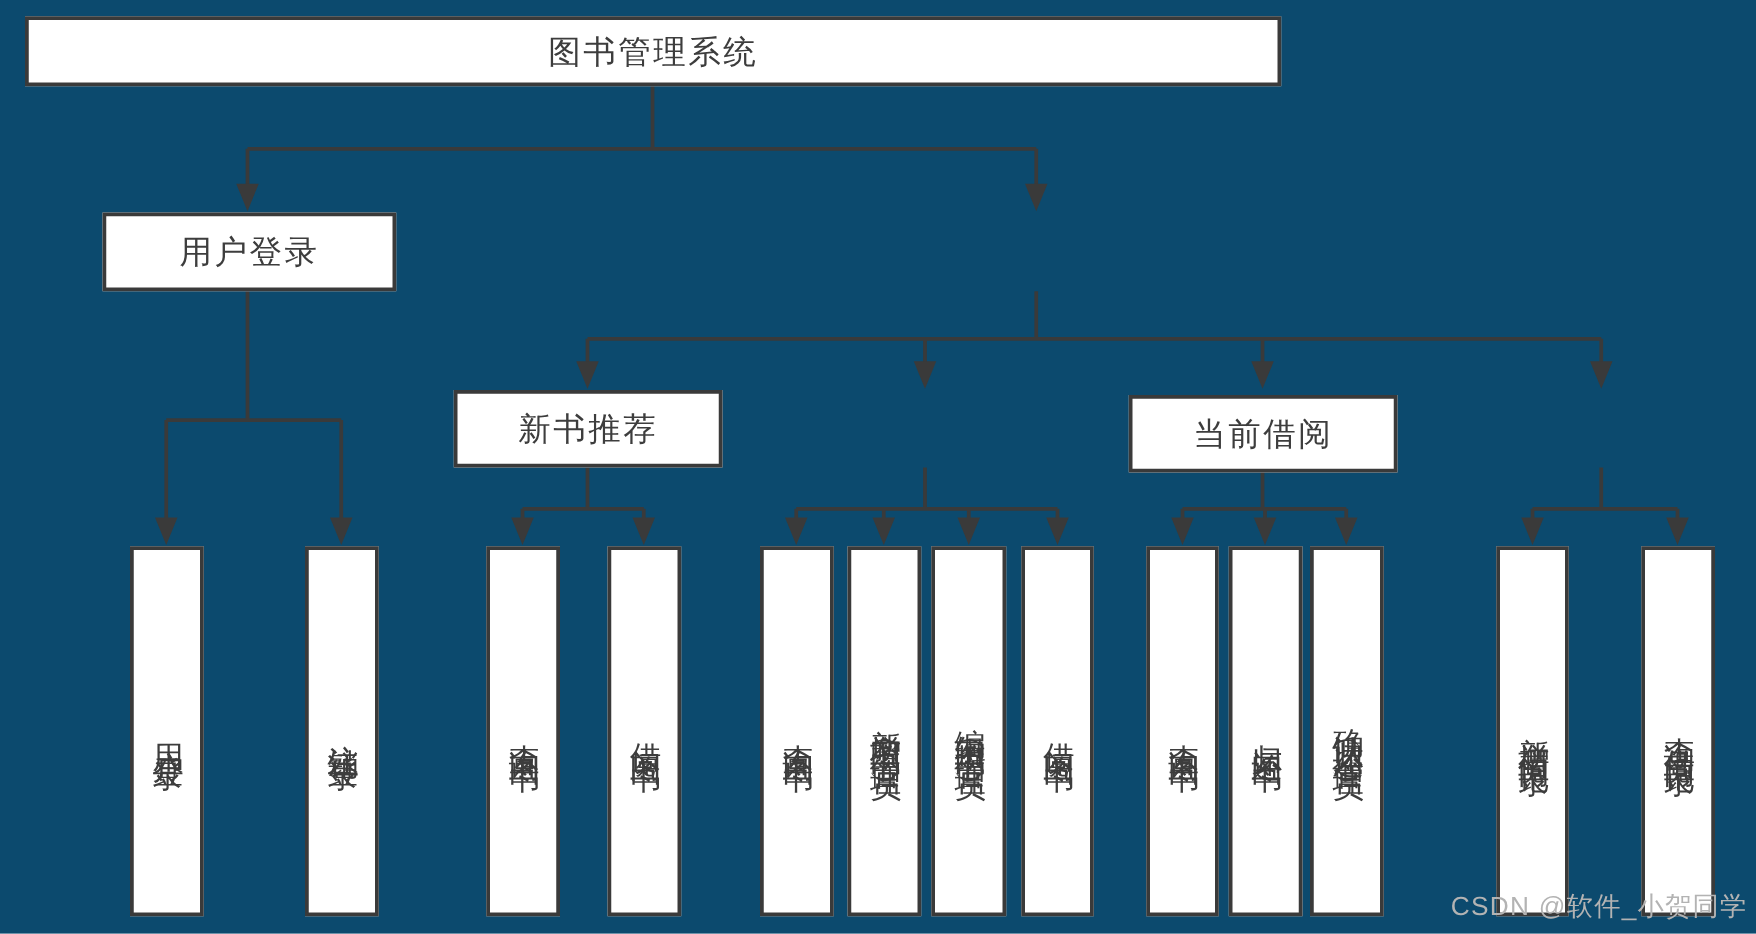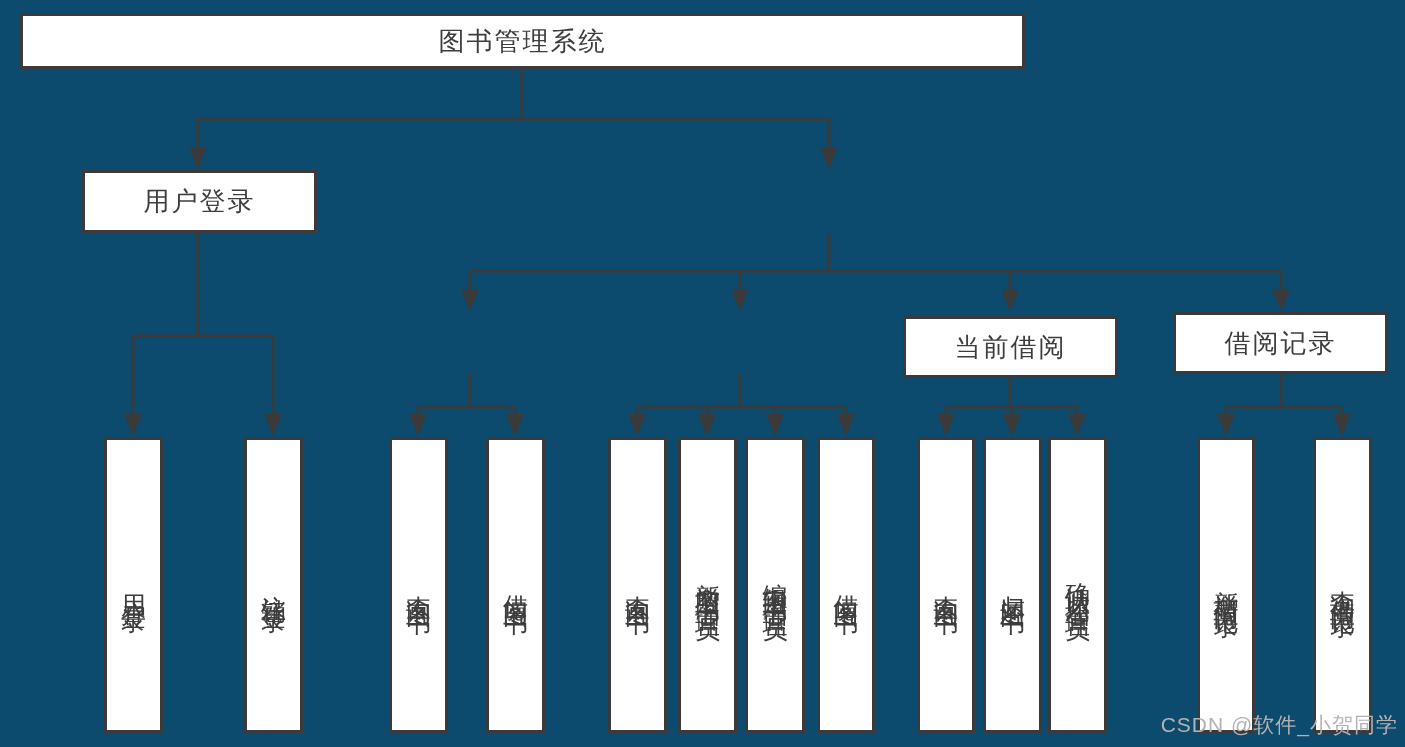--- a/index.html
+++ b/index.html
@@ -95,25 +95,25 @@
   </svg>
 
   <div class="box hbox" style="left:20px;top:13px;width:1005px;height:56px">
     <span class="lbl">图书管理系统</span>
   </div>
 
   <div class="box hbox" style="left:82px;top:170px;width:235px;height:63px">
     <span class="lbl">用户登录</span>
   </div>
 
+  <div class="box hbox" style="left:363px;top:312px;width:215px;height:62px">
+    <span class="lbl">新书推荐</span>
+  </div>
   <div class="box hbox" style="left:903px;top:316px;width:215px;height:62px">
     <span class="lbl">当前借阅</span>
-  </div>
-  <div class="box hbox" style="left:1173px;top:312px;width:215px;height:62px">
-    <span class="lbl">借阅记录</span>
   </div>
 
   <div class="box vbox" style="left:104px;top:437px;width:59px;height:296px">
     <span class="lbl">用户登录</span>
   </div>
   <div class="box vbox" style="left:244px;top:437px;width:59px;height:296px">
     <span class="lbl">注销登录</span>
   </div>
 
   <div class="box vbox" style="left:389px;top:437px;width:59px;height:296px">

